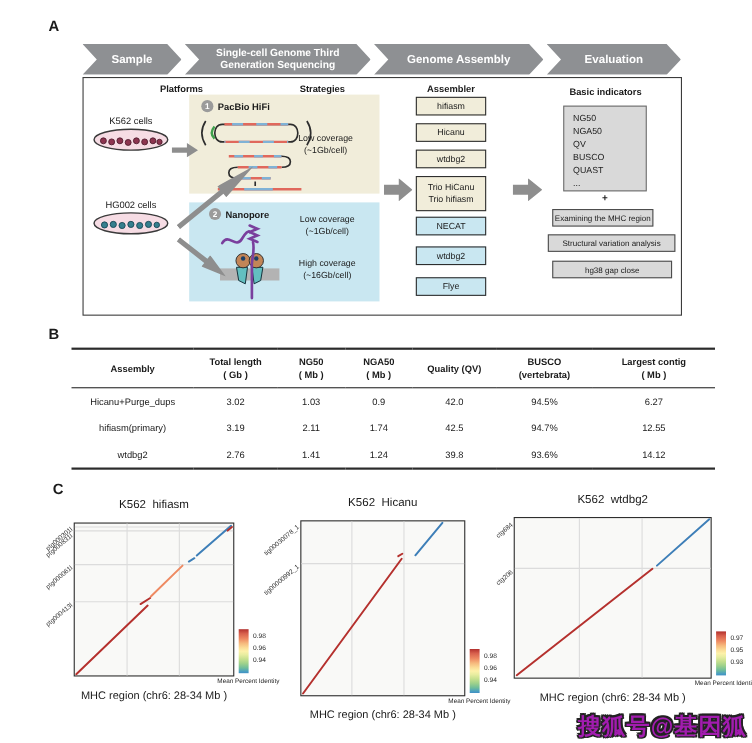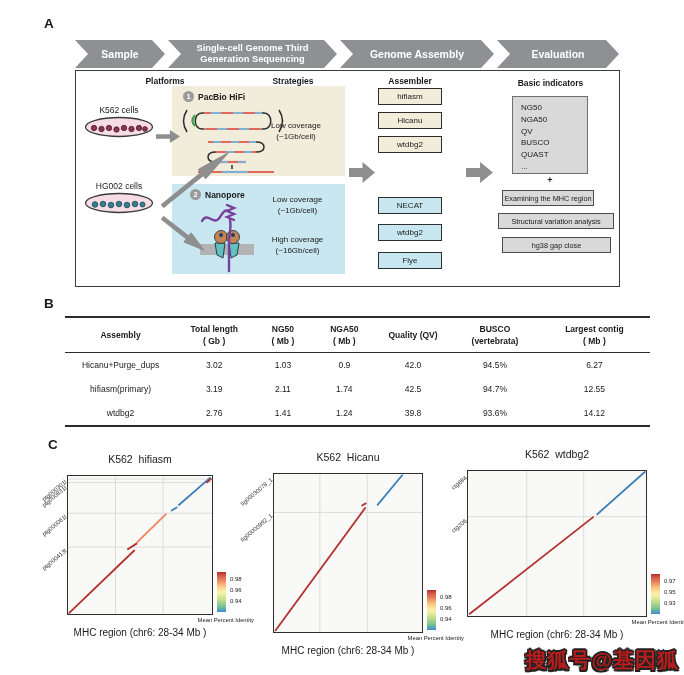--- a/index.html
+++ b/index.html
@@ -87,21 +87,21 @@
         background:linear-gradient(to bottom,#b2302d 0%,#d8604d 10%,#ee8a62 22%,#f6b97d 32%,
           #fbdc96 42%,#fdf1a9 50%,#e8eda0 58%,#c6e08e 68%,#9ed18b 78%,#6fbd9a 88%,#4b9fc1 96%,#3f8fc4 100%);}
   .cbar-ticks{position:absolute;right:-39px;bottom:2px;width:23px;height:40px;font-size:6px;color:#222;}
   .cbar-ticks span{position:absolute;left:2px;}
   .cbar-ticks span:nth-child(1){top:4px;}
   .cbar-ticks span:nth-child(2){top:15px;}
   .cbar-ticks span:nth-child(3){top:26px;}
   .cbar-title{position:absolute;right:-42px;bottom:-9px;width:82px;text-align:right;
               font-size:5.8px;color:#222;white-space:nowrap;}
   
-  #watermark{position:absolute;right:5px;bottom:1px;font-size:21px;font-weight:bold;color:#b91c1c;
+  #watermark{position:absolute;right:5px;bottom:1px;font-size:21px;font-weight:bold;color:#a21caf;
              letter-spacing:1px;
              text-shadow:-1.5px -1.5px 0 #222,1.5px -1.5px 0 #222,-1.5px 1.5px 0 #222,
                          1.5px 1.5px 0 #222,0 -1.6px 0 #222,0 1.6px 0 #222,-1.6px 0 0 #222,1.6px 0 0 #222;}
 </style>
 </head>
 <body>
 
 <div id="canvas">
 
   <div class="panel-label" style="left:44px;top:16px;">A</div>
@@ -198,20 +198,22 @@
 
   <div class="harrow" id="arrow-k562"></div>
   <div class="harrow" id="arrow-hg002-up"></div>
   <div class="harrow" id="arrow-hg002-dn"></div>
   <div class="bigarrow" id="arrow-mid-0"></div>
   <div class="bigarrow" id="arrow-mid-1"></div>
 
   <div class="asm hifi" id="asm-0">hifiasm</div>
   <div class="asm hifi" id="asm-1">Hicanu</div>
   <div class="asm hifi" id="asm-2">wtdbg2</div>
+  <div class="asm hifi" id="asm-3">Trio HiCanu
+Trio hifiasm</div>
   <div class="asm ont" id="asm-4">NECAT</div>
   <div class="asm ont" id="asm-5">wtdbg2</div>
   <div class="asm ont" id="asm-6">Flye</div>
 
   <div id="ind-box">
     <div>NG50</div>
     <div>NGA50</div>
     <div>QV</div>
     <div>BUSCO</div>
     <div>QUAST</div>

